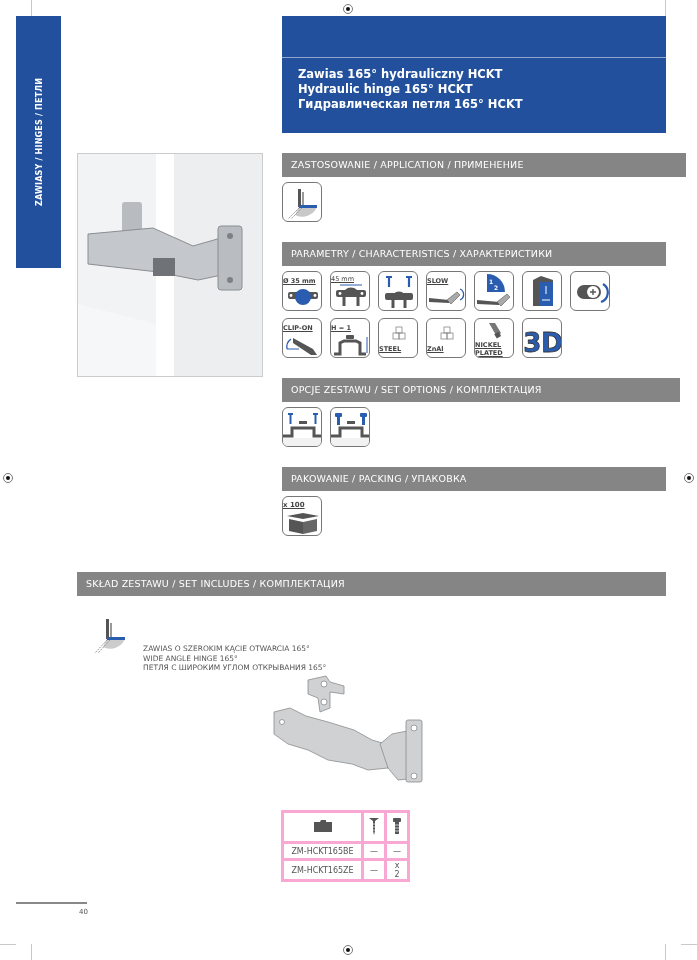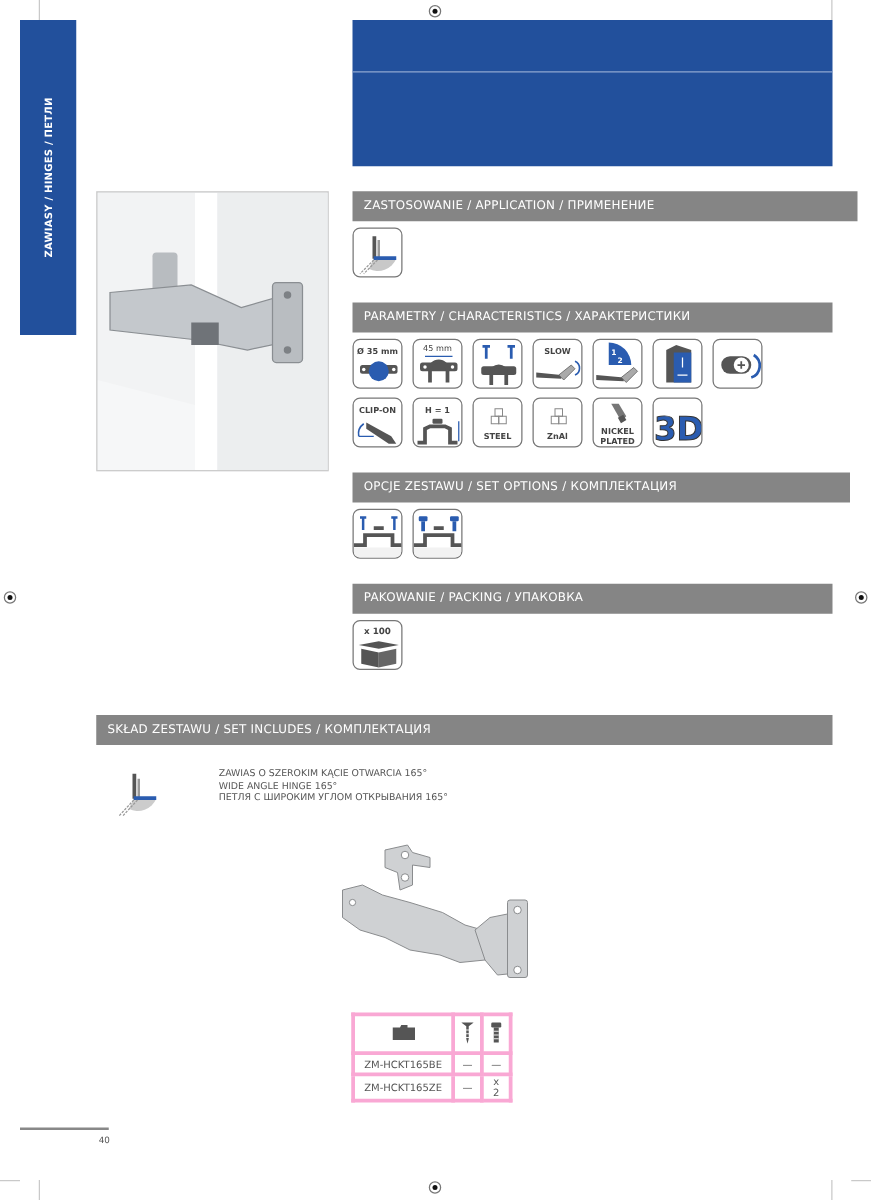--- a/index.html
+++ b/index.html
@@ -17,23 +17,23 @@
   .title-block { position: absolute; left: 282px; top: 16px; width: 384px; height: 117px; background: #22509c; }
   .title-block .divider { position: absolute; left: 0; right: 0; top: 41px; height: 1px; background: #8fa6cf; }
   .title-lines { position: absolute; left: 16px; top: 51px; color: #fff; font-weight: bold; font-size: 11.5px; line-height: 15px; }
 
   .photo { position: absolute; left: 77px; top: 153px; width: 186px; height: 224px; background: #e6e8ea; border: 1px solid #ccc; overflow: hidden; }
 
   .sec-head { position: absolute; height: 24px; background: #858585; color: #fff; font-size: 9.5px;
     line-height: 24px; padding-left: 9px; letter-spacing: 0.2px; }
 
   .icon-box { position: absolute; width: 40px; height: 40px; border: 1.2px solid #777; border-radius: 6px; background: #fff; overflow: hidden; }
-  .icon-box .lbl { position: absolute; left: 0; right: 0; text-align: center; font-weight: bold; color: #444; font-size: 6.5px; }
-
-  .set-item-text { position: absolute; left: 143px; top: 614px; font-size: 7.5px; line-height: 9.5px; color: #555; margin-left: 32px; }
+  .icon-box .lbl { position: absolute; left: 0; right: 0; text-align: left; font-weight: bold; color: #444; font-size: 6.5px; text-decoration: underline; }
+
+  .set-item-text { position: absolute; left: 143px; top: 644px; font-size: 7.5px; line-height: 9.5px; color: #555; }
 
   table.parts { position: absolute; left: 281px; top: 810px; border-collapse: collapse; font-size: 8px; color: #555; }
   table.parts td { border: 3px solid #f9a8d4; height: 17px; text-align: center; padding: 0 4px; }
   table.parts tr.hdr td { height: 31px; }
 
   .footer-rule { position: absolute; left: 16px; top: 902px; width: 71px; height: 2px; background: #888; }
   .page-num { position: absolute; left: 79px; top: 908px; font-size: 7px; color: #555; }
 </style>
 </head>
 <body>
@@ -48,20 +48,25 @@
 <div class="reg" style="left:3px;top:473px;"></div>
 <div class="reg" style="left:684px;top:473px;"></div>
 <div class="reg" style="left:343px;top:945px;"></div>
 
 <div class="side-tab">
   <span>ZAWIASY / HINGES / ПЕТЛИ</span>
 </div>
 
 <div class="title-block">
   <div class="divider"></div>
+  <div class="title-lines">
+    <div>Zawias 165° hydrauliczny HCKT</div>
+    <div>Hydraulic hinge 165° HCKT</div>
+    <div>Гидравлическая петля 165° HCKT</div>
+  </div>
 </div>
 
 <div class="photo">
   <svg width="186" height="224" viewBox="0 0 186 224">
     <rect x="0" y="0" width="186" height="224" fill="#e9ebed"></rect>
     <rect x="0" y="0" width="78" height="224" fill="#f2f3f4"></rect>
     <rect x="78" y="0" width="18" height="224" fill="#ffffff"></rect>
     <rect x="96" y="0" width="90" height="224" fill="#eceeef"></rect>
     <polygon points="0,150 78,170 78,224 0,224" fill="#f6f7f8"></polygon>
     <rect x="44" y="48" width="20" height="40" rx="3" fill="#b8bcc0"></rect>

